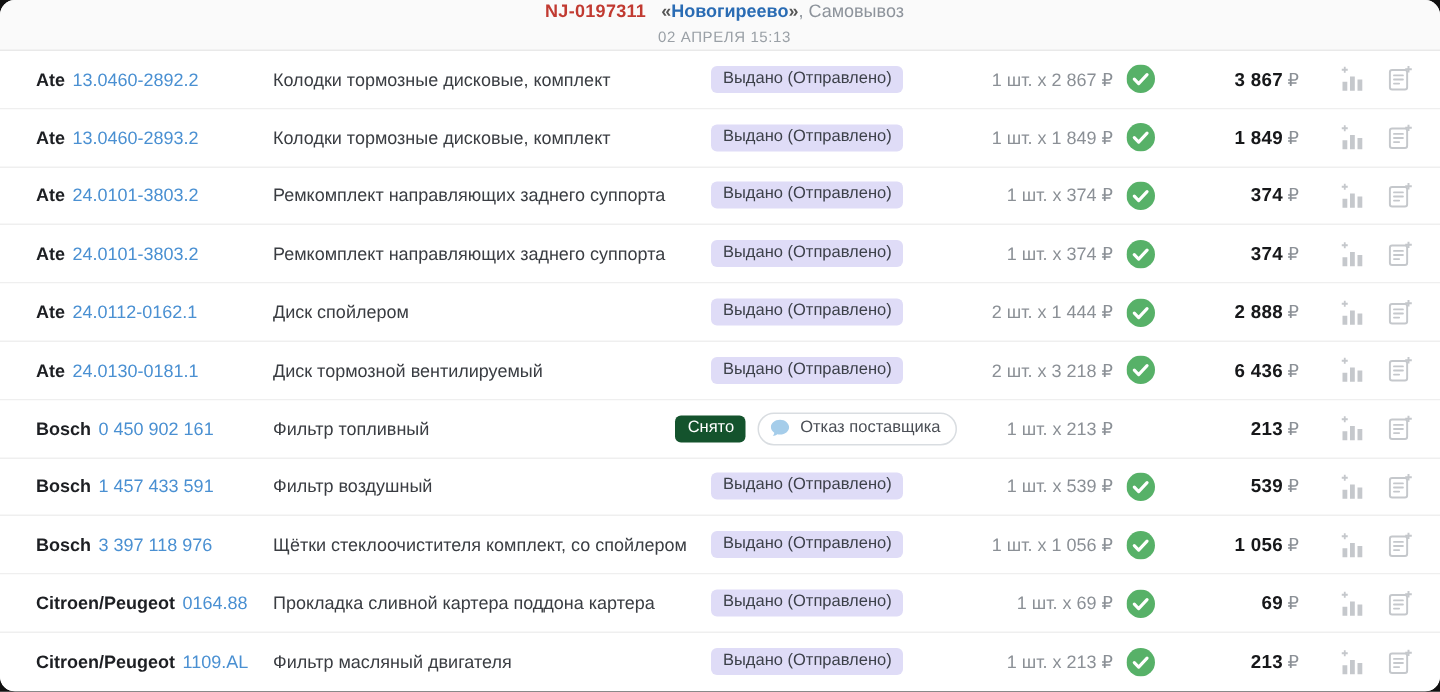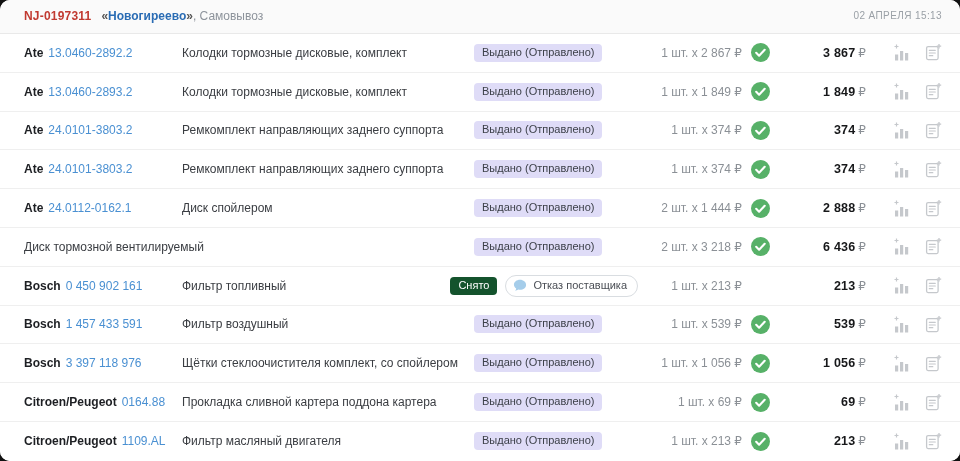--- a/index.html
+++ b/index.html
@@ -14,20 +14,21 @@
   
   .order-header {
     height: 34px;
     background: #fafafa;
     border-bottom: 1px solid #e9e9e9;
     display: flex;
     align-items: center;
     justify-content: space-between;
     padding: 0 18px 2px 24px;
     font-size: 12px;
+    flex-direction: column;
   }
   .order-header .left { display: flex; align-items: baseline; gap: 4px; }
   .order-id { color: #c13a31; font-weight: 700; letter-spacing: .2px; }
   .warehouse-wrap { margin-left: 6px; color: #555; font-weight: 700; }
   .warehouse-name { color: #2a6cb4; font-weight: 700; }
   .delivery-method { color: #8d939b; font-weight: 400; }
   .order-date {
     color: #9aa0a6; font-size: 10px; font-weight: 400;
     text-transform: uppercase; letter-spacing: .4px;
   }
@@ -295,20 +296,23 @@
         <svg viewBox="0 0 17 17">
           <rect x="1.6" y="2.6" width="11.5" height="13" rx="1.5" fill="none" stroke="#c5c8cc" stroke-width="1.3"></rect>
           <path d="M4.3 6.3h6M4.3 9h6M4.3 11.7h3.5" stroke="#c5c8cc" stroke-width="1.2" stroke-linecap="round"></path>
           <path d="M14 0v4.4M11.8 2.2h4.4" stroke="#c5c8cc" stroke-width="1.3"></path>
         </svg>
       </span>
     </div>
   </div>
 
   <div class="row">
+    <div class="brand-col">
+      <span class="brand">Ate</span><a class="article">24.0130-0181.1</a>
+    </div>
     <div class="desc-col">Диск тормозной вентилируемый</div>
     <div class="status-col">
       <span class="badge issued">Выдано (Отправлено)</span>
 
     </div>
     <div class="qty-col">
       <span>2 шт. x 3 218 ₽</span>
       <span class="check-wrap">
         <svg viewBox="0 0 19 19">
               <circle cx="9.5" cy="9.5" r="9.5" fill="#57b168"></circle>

